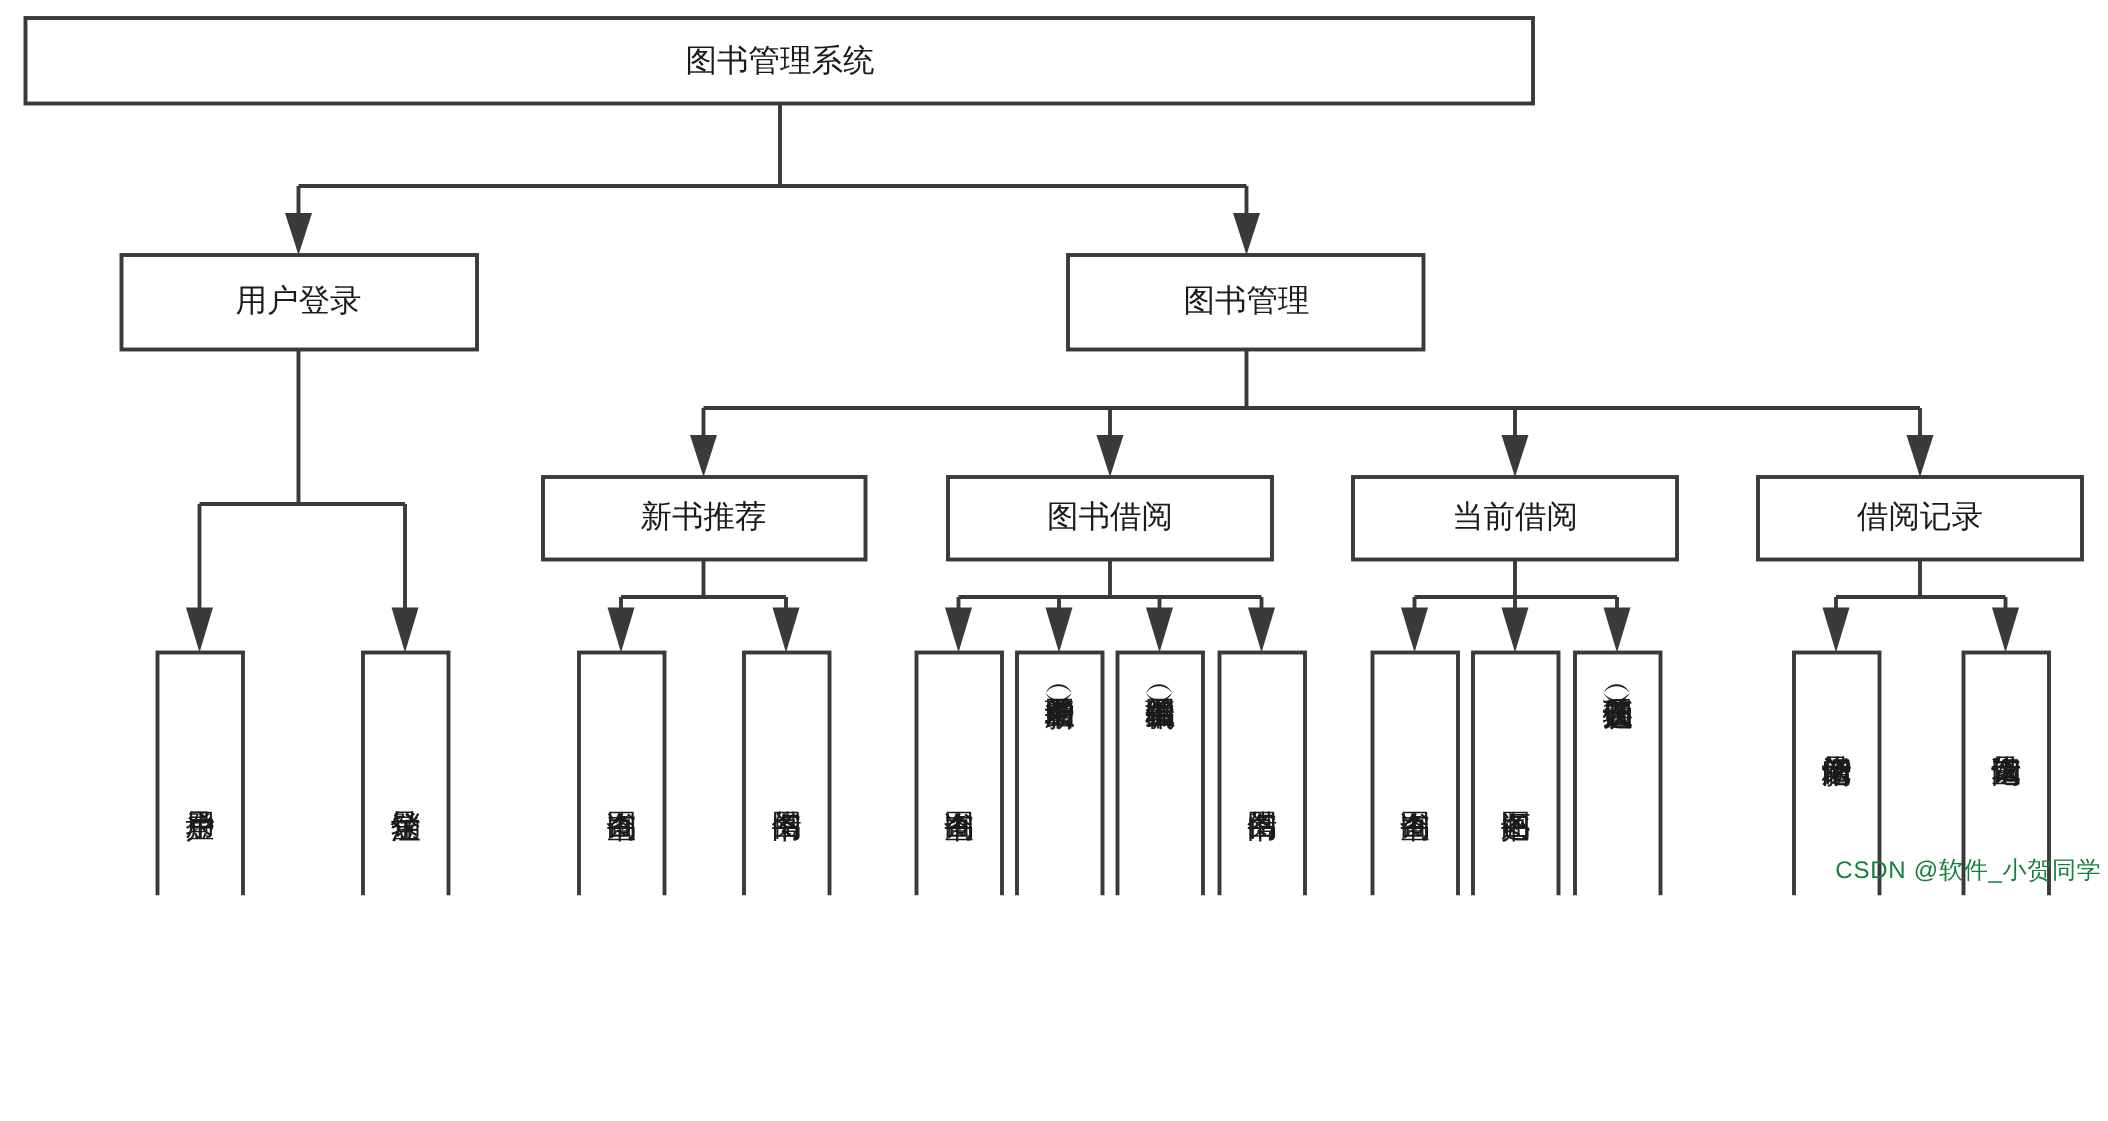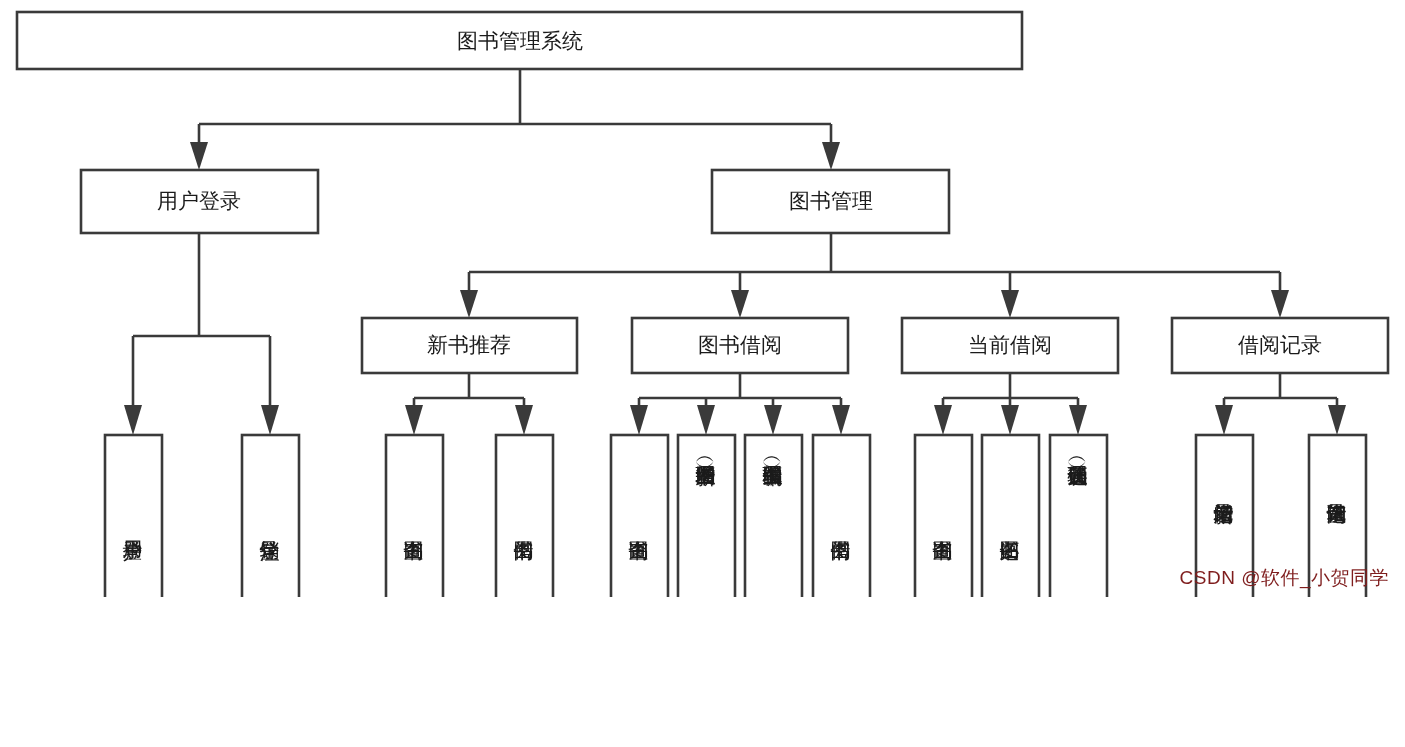--- a/index.html
+++ b/index.html
@@ -48,24 +48,24 @@
     dominant-baseline: middle;
   }
   .node-label-vertical {
     fill: #1b1b1b;
     font-family: "Liberation Sans", "DejaVu Sans", sans-serif;
     font-size: 20px;
     text-anchor: middle;
   }
   .watermark {
     position: absolute;
-    right: 16px;
+    right: 4px;
     bottom: 6px;
-    color: #7f1d1d;
-    font-size: 19px;
+    color: #15803d;
+    font-size: 16px;
     font-family: "Liberation Sans", "DejaVu Sans", sans-serif;
     letter-spacing: 0.5px;
     white-space: nowrap;
     pointer-events: none;
   }
 </style>
 </head>
 <body>
 
 <div id="diagram-root">

